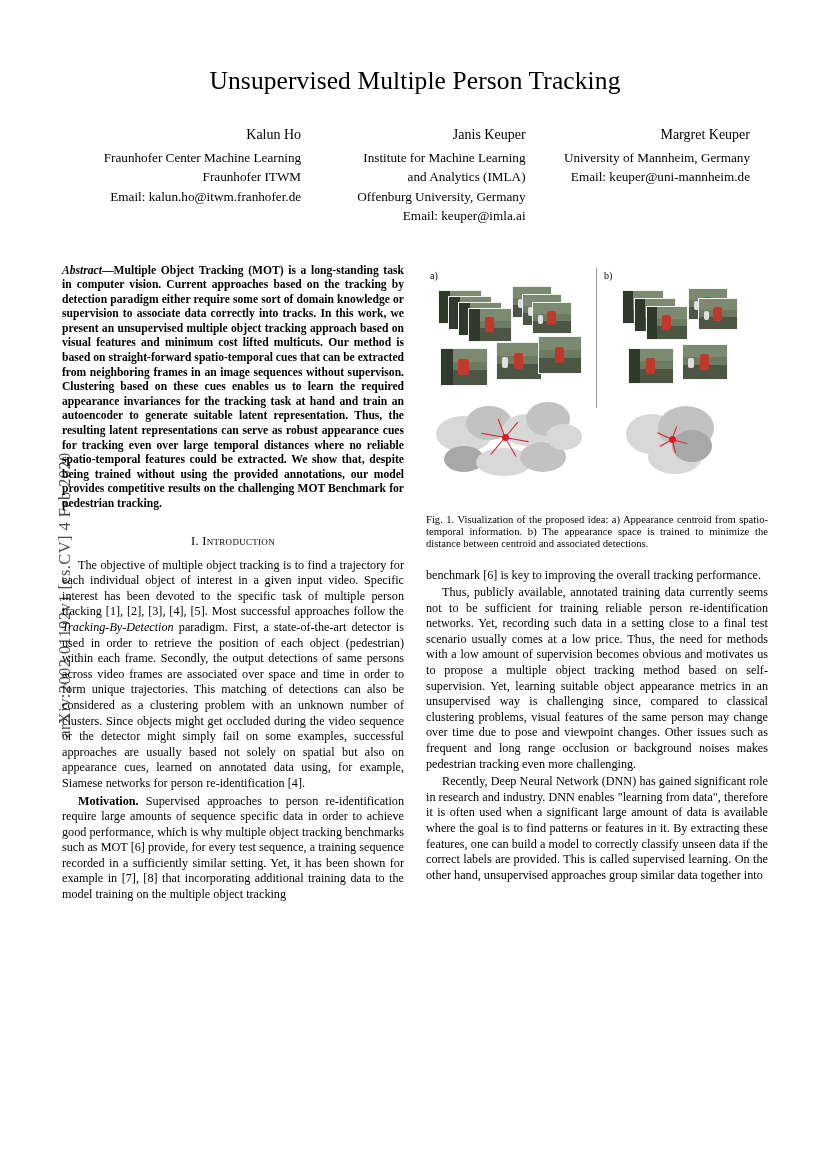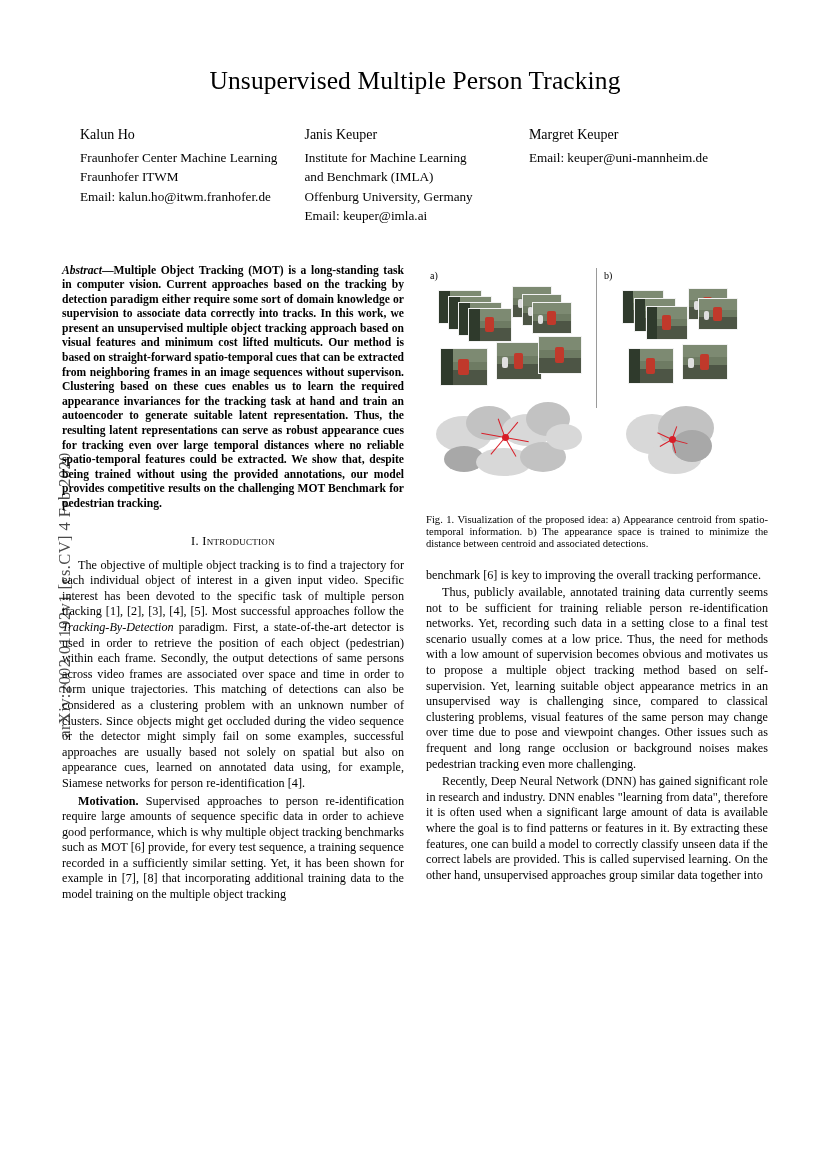--- a/index.html
+++ b/index.html
@@ -56,21 +56,21 @@
   .title .l2 { display: block; }
 
   .authors {
     display: flex;
     justify-content: space-between;
     margin-top: 26px;
     padding: 0 18px;
   }
   .author {
     width: 33%;
-    text-align: left;
+    text-align: right;
     font-size: 13.2px;
     line-height: 19.5px;
   }
   .author .name {
     font-size: 14px;
     margin-bottom: 3px;
   }
 
   .columns {
     display: flex;
@@ -217,26 +217,27 @@
     <div class="authors">
       <div class="author">
         <div class="name">Kalun Ho</div>
         <div>Fraunhofer Center Machine Learning</div>
         <div>Fraunhofer ITWM</div>
         <div>Email: kalun.ho@itwm.franhofer.de</div>
       </div>
       <div class="author">
         <div class="name">Janis Keuper</div>
         <div>Institute for Machine Learning</div>
-        <div>and Benchmark (IMLA)</div>
+        <div>and Analytics (IMLA)</div>
         <div>Offenburg University, Germany</div>
         <div>Email: keuper@imla.ai</div>
       </div>
       <div class="author">
         <div class="name">Margret Keuper</div>
+        <div>University of Mannheim, Germany</div>
         <div>Email: keuper@uni-mannheim.de</div>
       </div>
     </div>
 
     <div class="columns">
 
       <div class="col">
 
         <div class="abstract"><span class="lead">Abstract</span><span>—Multiple Object Tracking (MOT) is a long-standing task in computer vision. Current approaches based on the tracking by detection paradigm either require some sort of domain knowledge or supervision to associate data correctly into tracks. In this work, we present an unsupervised multiple object tracking approach based on visual features and minimum cost lifted multicuts. Our method is based on straight-forward spatio-temporal cues that can be extracted from neighboring frames in an image sequences without supervison. Clustering based on these cues enables us to learn the required appearance invariances for the tracking task at hand and train an autoencoder to generate suitable latent representation. Thus, the resulting latent representations can serve as robust appearance cues for tracking even over large temporal distances where no reliable spatio-temporal features could be extracted. We show that, despite being trained without using the provided annotations, our model provides competitive results on the challenging MOT Benchmark for pedestrian tracking.</span></div>
 

